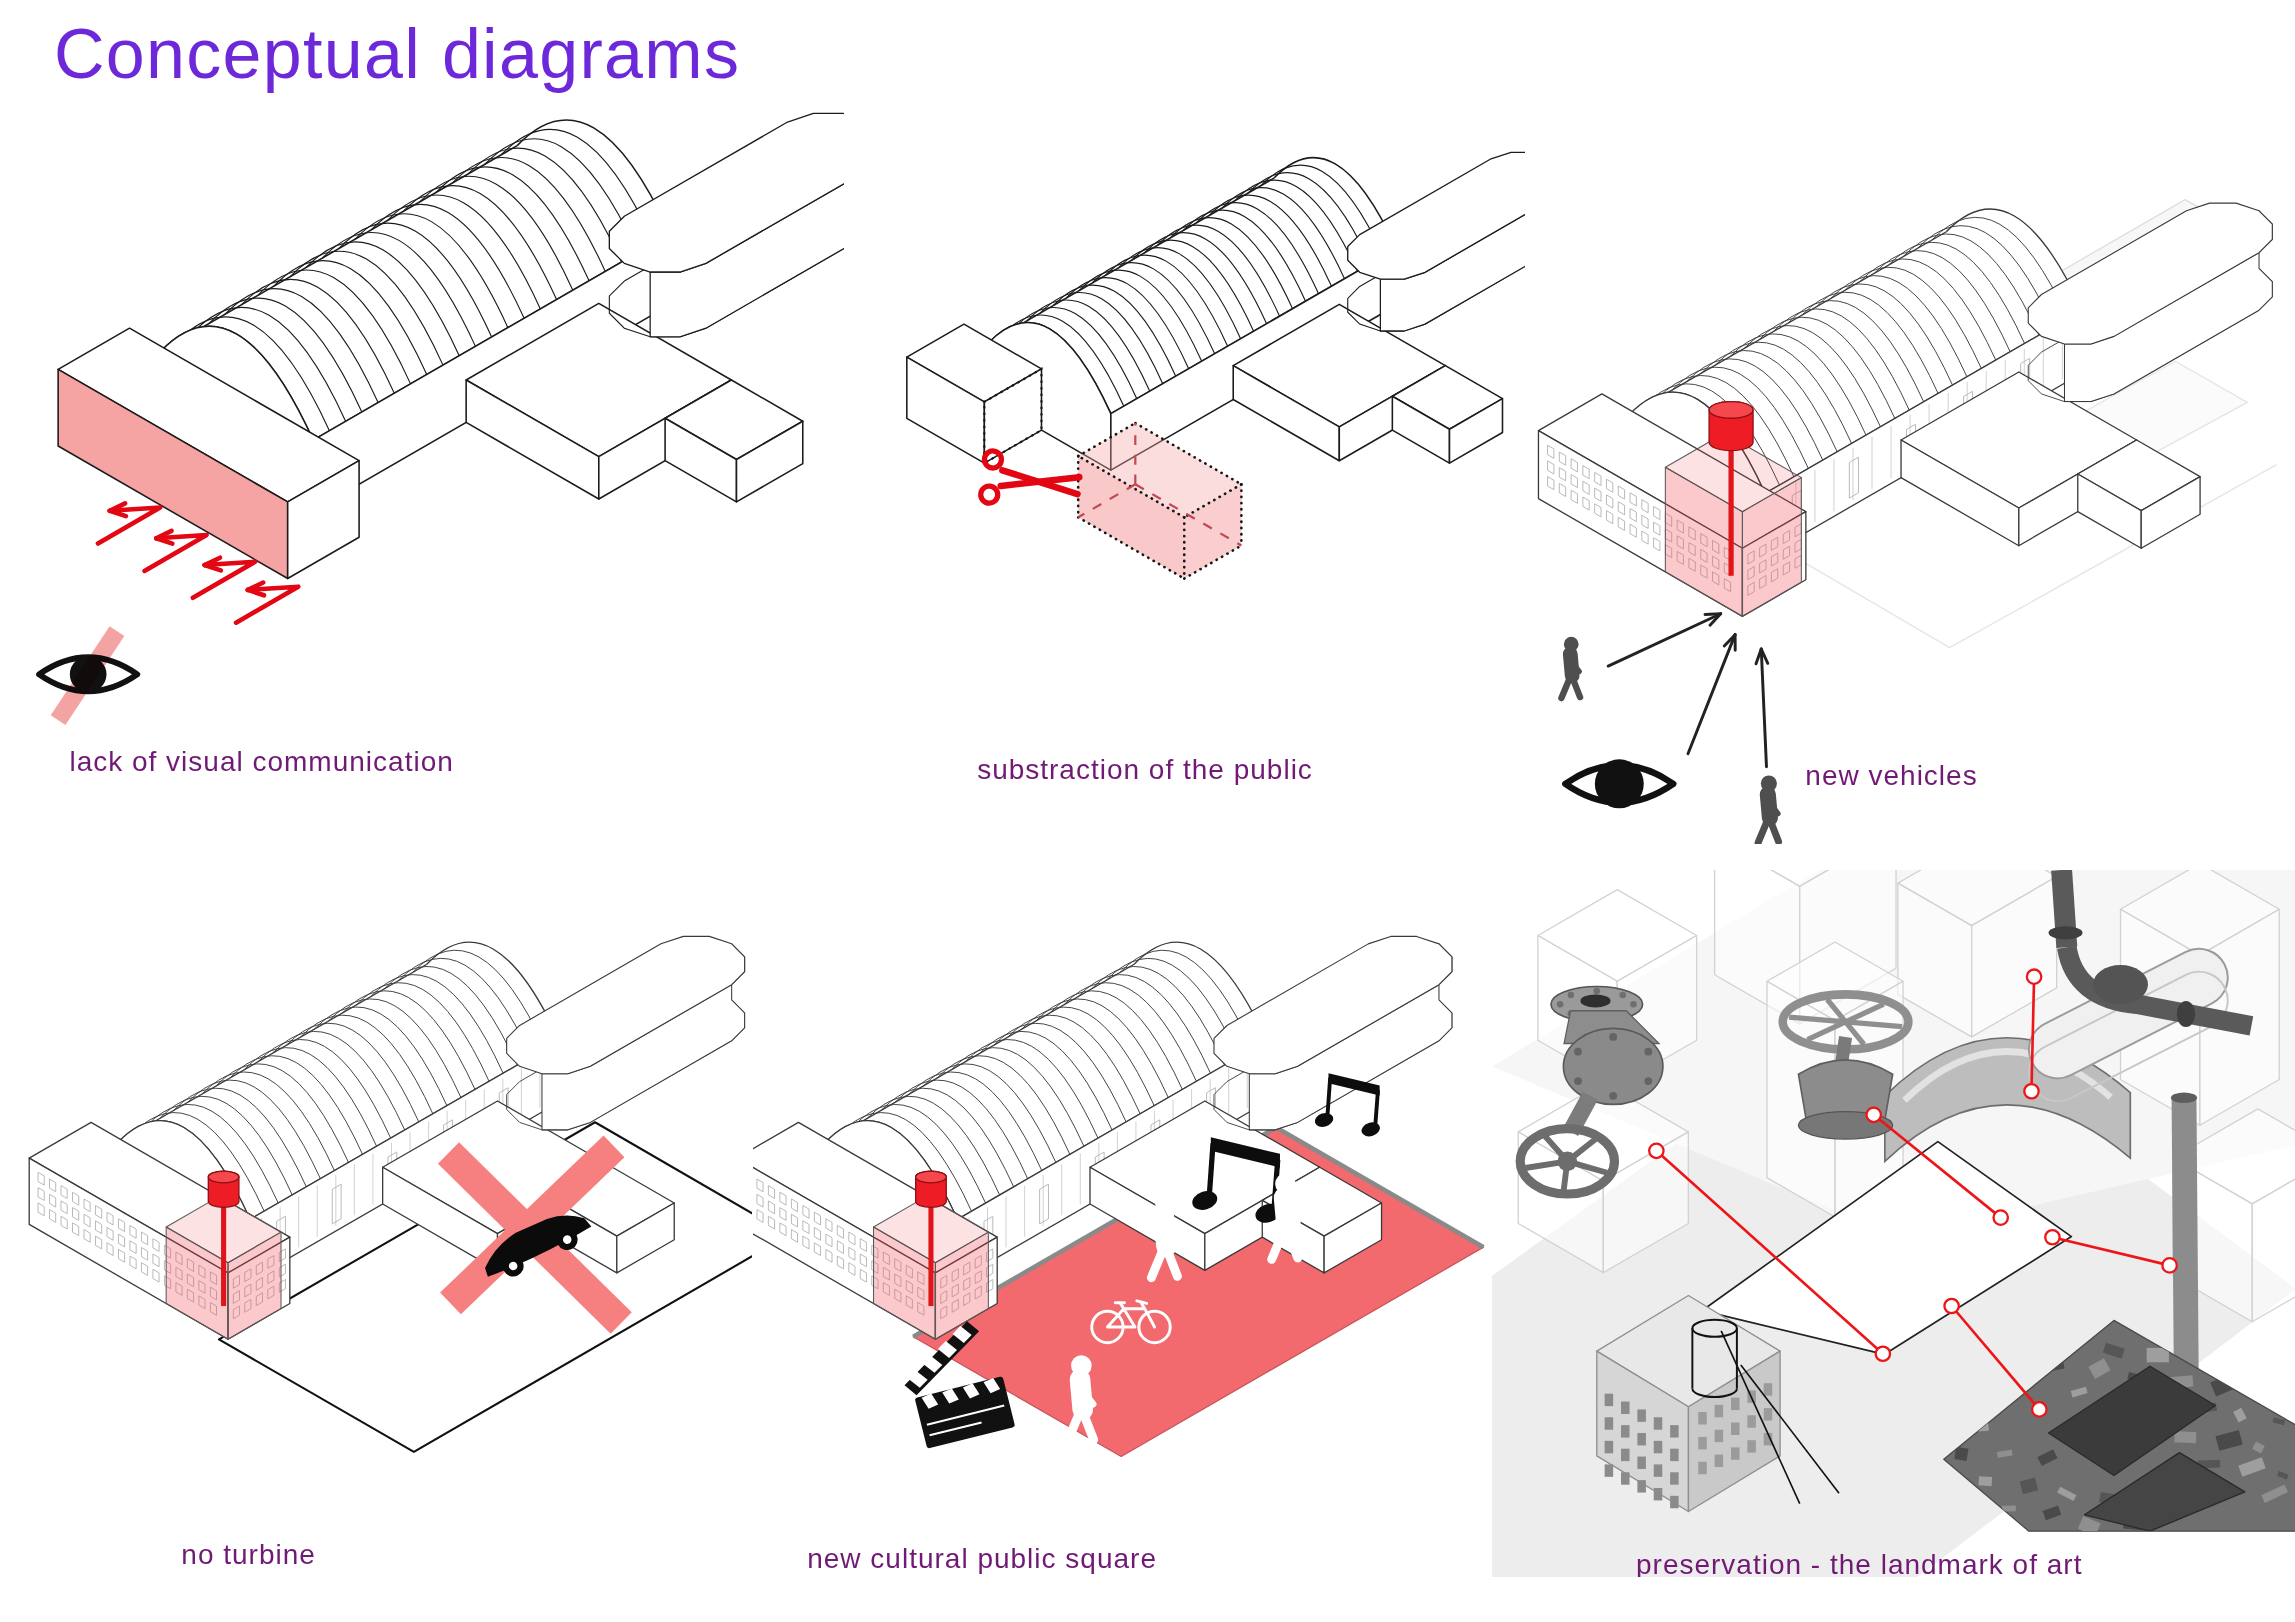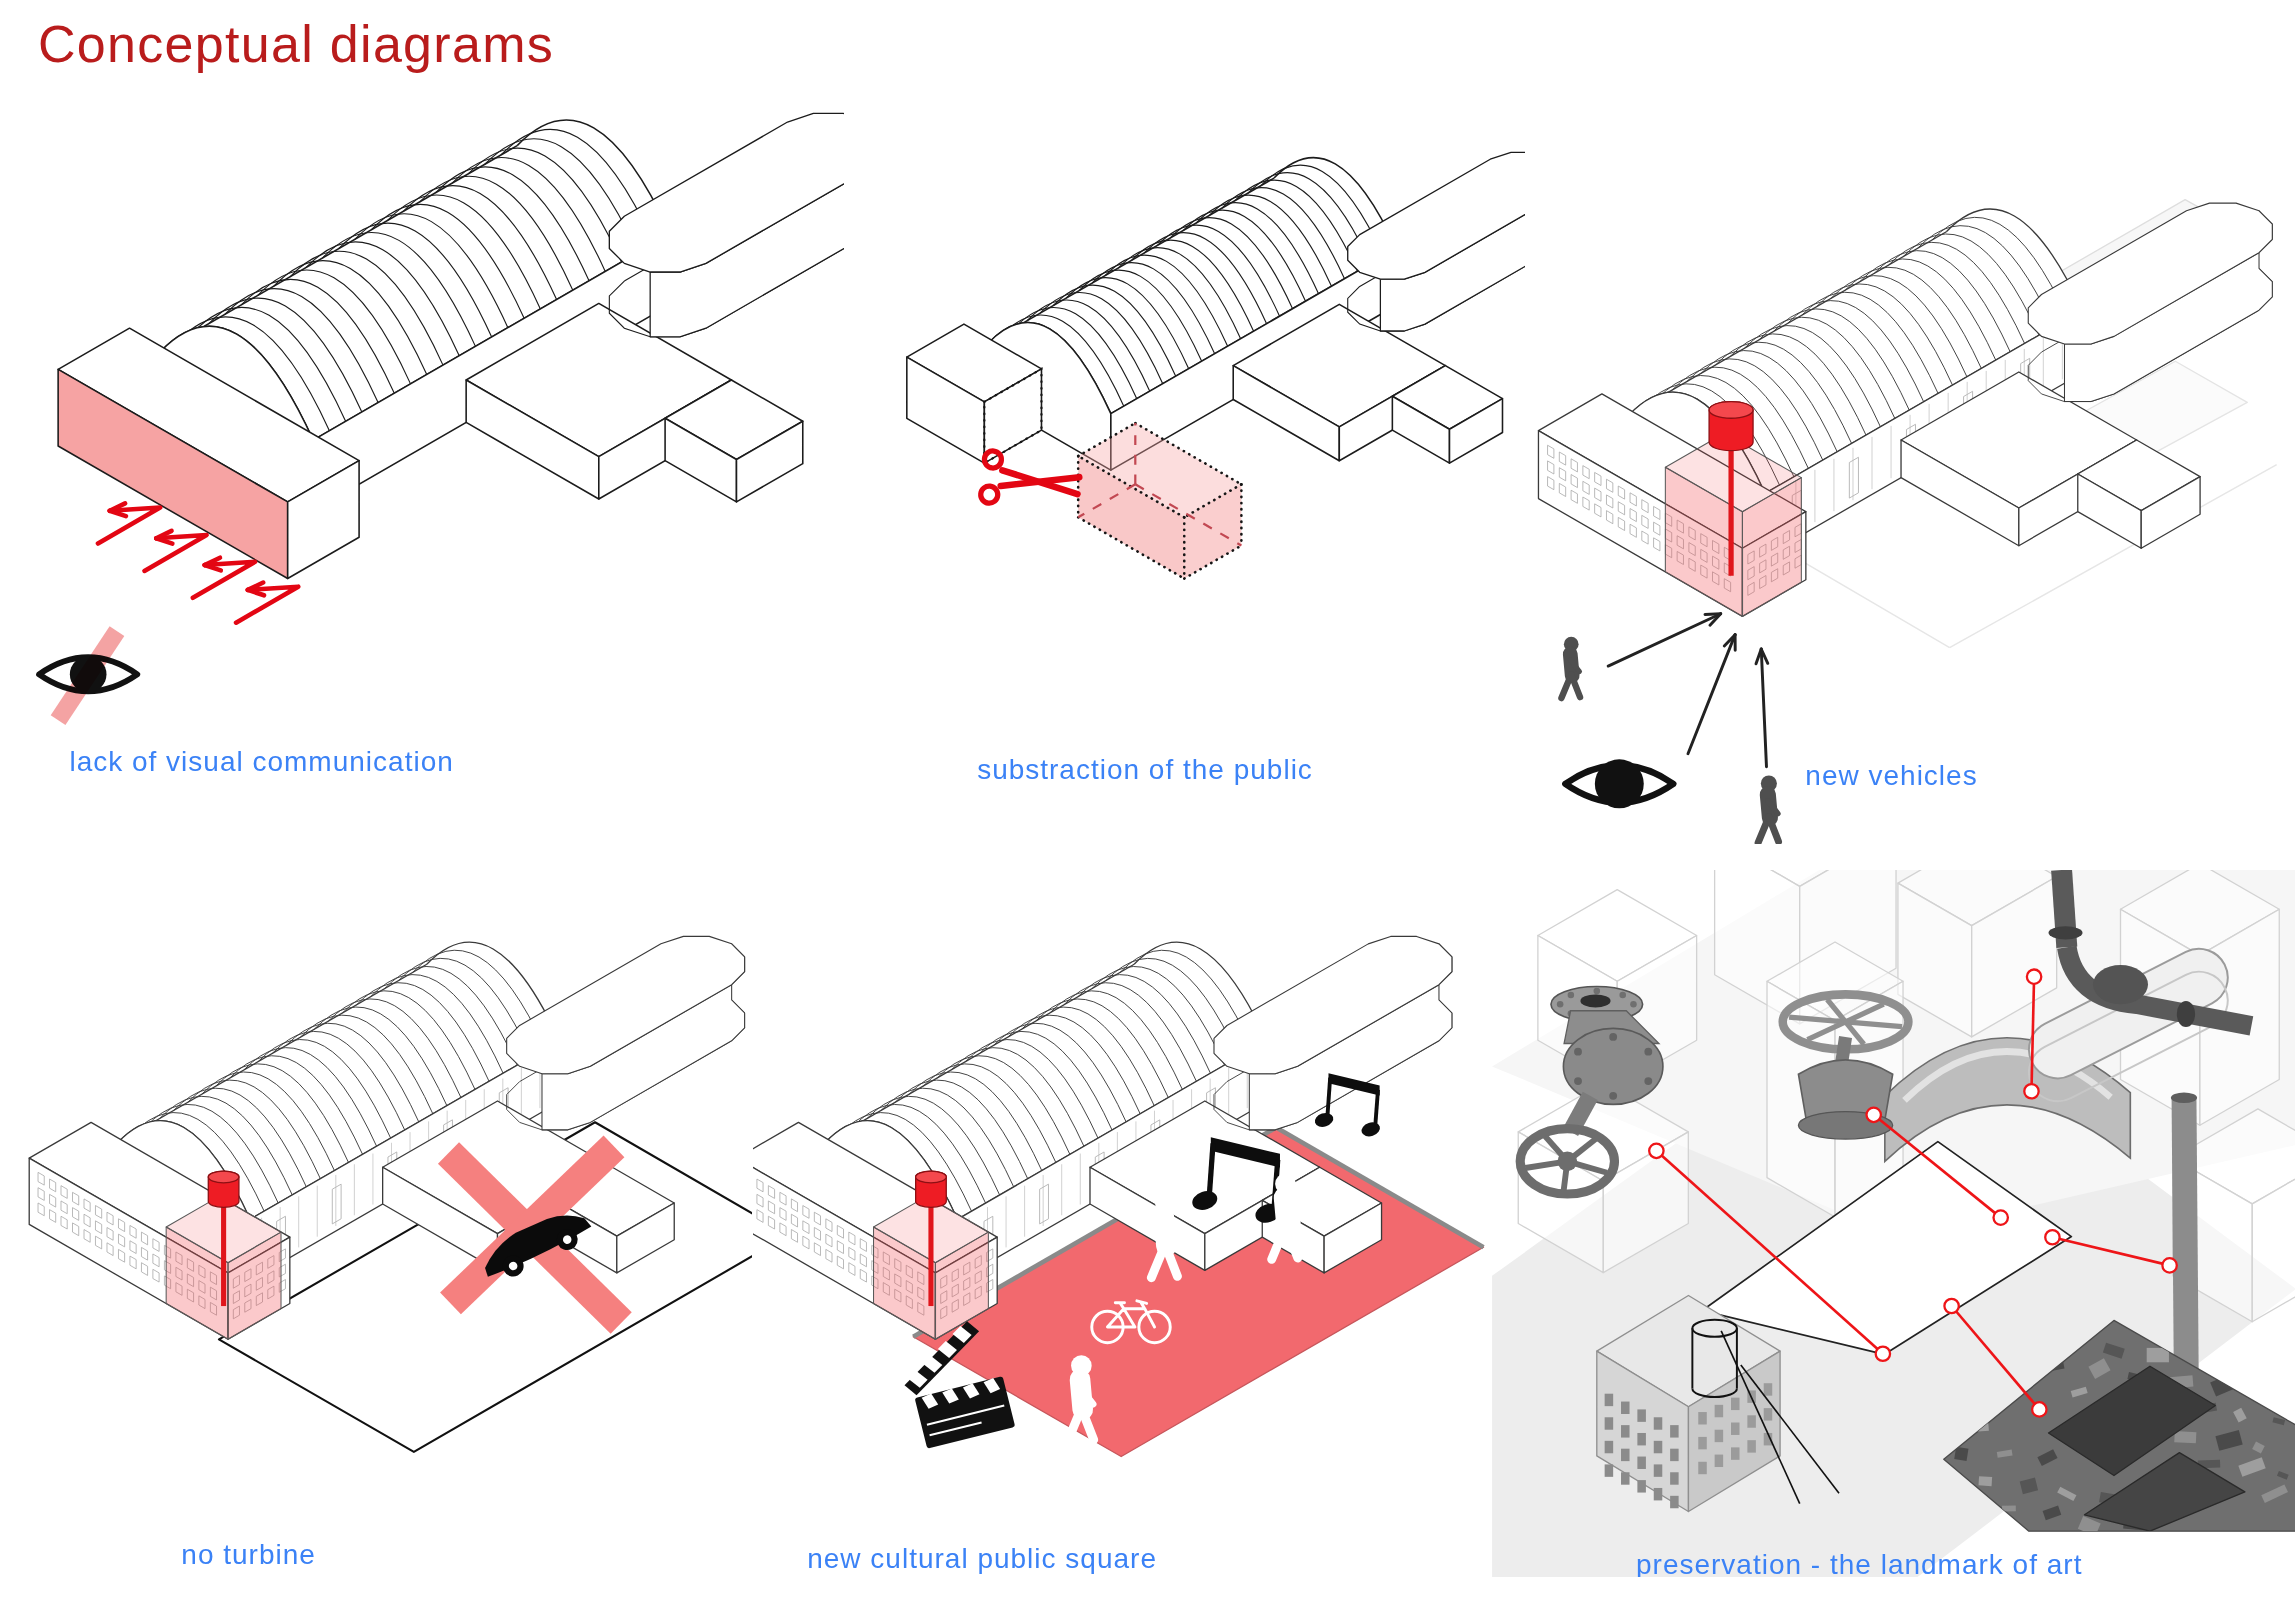--- a/index.html
+++ b/index.html
@@ -1,20 +1,20 @@
 <!DOCTYPE html>
 <html style="font-size:10.5px"><head>
 <meta charset="utf-8">
 <style>
   html,body{margin:0;padding:0;background:#fff;}
   body{width:2295px;height:1623px;position:relative;font-family:"Liberation Sans",sans-serif;overflow:hidden;}
-  .page-title{position:absolute;left:38px;top:14.4px;font-size:52px;font-weight:400;letter-spacing:1.3px;color:#b91c1c;}
+  .page-title{position:absolute;left:54px;top:14.4px;font-size:70px;font-weight:400;letter-spacing:1.3px;color:#6d28d9;}
   figure.panel{position:absolute;margin:0;padding:0;overflow:hidden;}
   figure.panel svg{position:absolute;left:0;top:0;}
-  figcaption{position:absolute;text-align:center;font-size:28px;font-weight:400;letter-spacing:1px;color:#3b82f6;white-space:nowrap;}
+  figcaption{position:absolute;text-align:center;font-size:28px;font-weight:400;letter-spacing:1px;color:#701a75;white-space:nowrap;}
   #p1{left:26px;top:59px;width:818px;height:753px;}
   #p2{left:851px;top:59px;width:674px;height:753px;}
   #p3{left:1531px;top:59px;width:764px;height:785px;}
   #p4{left:26px;top:877px;width:726px;height:726px;}
   #p5{left:753px;top:877px;width:739px;height:726px;}
   #p6{left:1492px;top:870px;width:804px;height:707px;}
   #p1 figcaption{left:19.6px;top:687px;width:432px;}
   #p2 figcaption{left:65px;top:695px;width:458px;}
   #p3 figcaption{left:164px;top:701px;width:393px;}
   #p4 figcaption{left:19.6px;top:662px;width:406px;}

